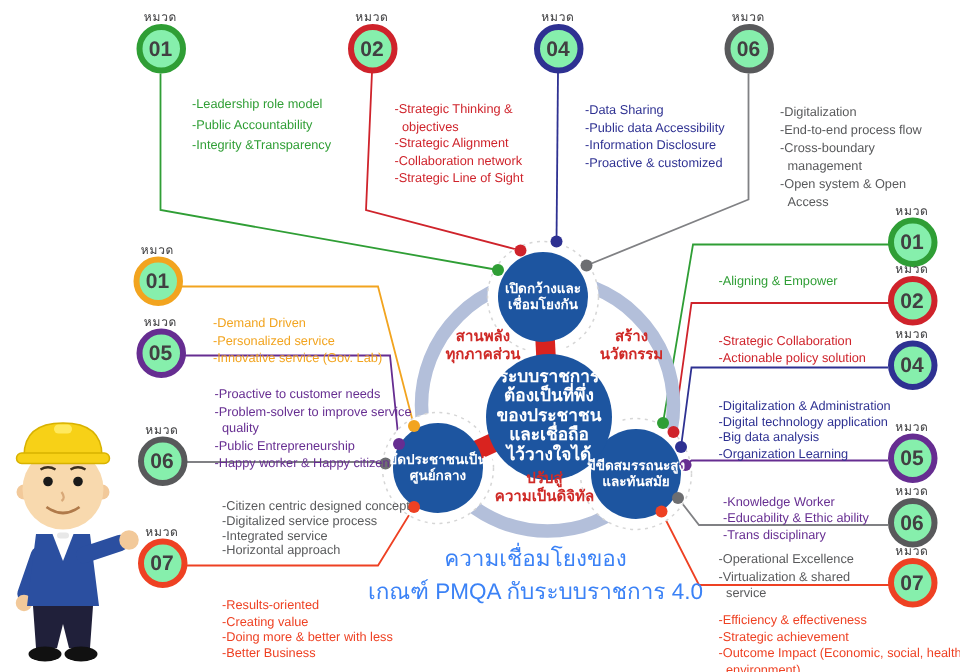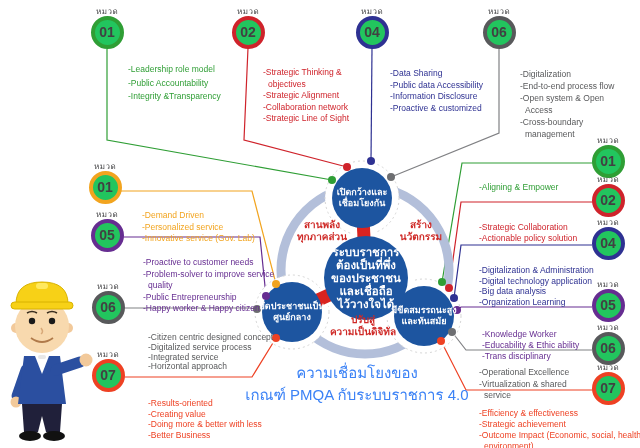--- a/index.html
+++ b/index.html
@@ -17,21 +17,21 @@
   .st-green{stroke:#2f9e35;} .st-red{stroke:#cf232b;} .st-navy{stroke:#2e3192;}
   .st-gray{stroke:#808184;} .st-orange{stroke:#f2a41f;} .st-purple{stroke:#662d91;}
   .st-orangered{stroke:#ee4123;}
   .dot-green{fill:#2f9e35;} .dot-red{fill:#cf232b;} .dot-navy{fill:#2e3192;}
   .dot-gray{fill:#6d6e71;} .dot-orange{fill:#f2a41f;} .dot-purple{fill:#662d91;}
   .dot-orangered{fill:#ee4123;}
   
   .badge{position:absolute;width:36px;text-align:center;z-index:2;}
   .badge-label{font-size:8px;color:#3a3a3c;letter-spacing:.5px;height:10px;}
   .badge-circle{width:25px;height:25px;margin:1px auto 0;border:4px solid var(--c);
-    border-radius:50%;background:#22c55e;color:#414042;font-weight:bold;font-size:14px;
+    border-radius:50%;background:#86efac;color:#414042;font-weight:bold;font-size:14px;
     line-height:25px;text-align:center;}
   
   ul.items{position:absolute;margin:16px;padding:0;list-style:none;z-index:2;
     font-size:8.5px;color:var(--c);}
   ul.items li{padding-left:5px;text-indent:-5px;}
   
   .cnode{position:absolute;z-index:3;color:#fff;font-weight:bold;text-align:center;
     white-space:pre-line;transform:translate(-50%,-50%);}
   .cnode.small{font-size:9px;line-height:11px;}
   .cnode.core{font-size:11.5px;line-height:13px;}
@@ -162,22 +162,22 @@
 
   <li>-Data Sharing</li>
       <li>-Public data Accessibility</li>
       <li>-Information Disclosure</li>
       <li>-Proactive &amp; customized</li>
     </ul>
   <ul class="items gray" style="left:504px;top:52px;width:112px;line-height:12px">
 
   <li>-Digitalization</li>
       <li>-End-to-end process flow</li>
+      <li>-Cross-boundary management</li>
       <li>-Open system &amp; Open Access</li>
-      <li>-Cross-boundary management</li>
     </ul>
 
   <div class="badge orange" style="left:87px;top:160px">
     <div class="badge-label">หมวด</div>
     <div class="badge-circle">01</div>
   </div>
   <div class="badge purple" style="left:89px;top:208px">
     <div class="badge-label">หมวด</div>
     <div class="badge-circle">05</div>
   </div>

